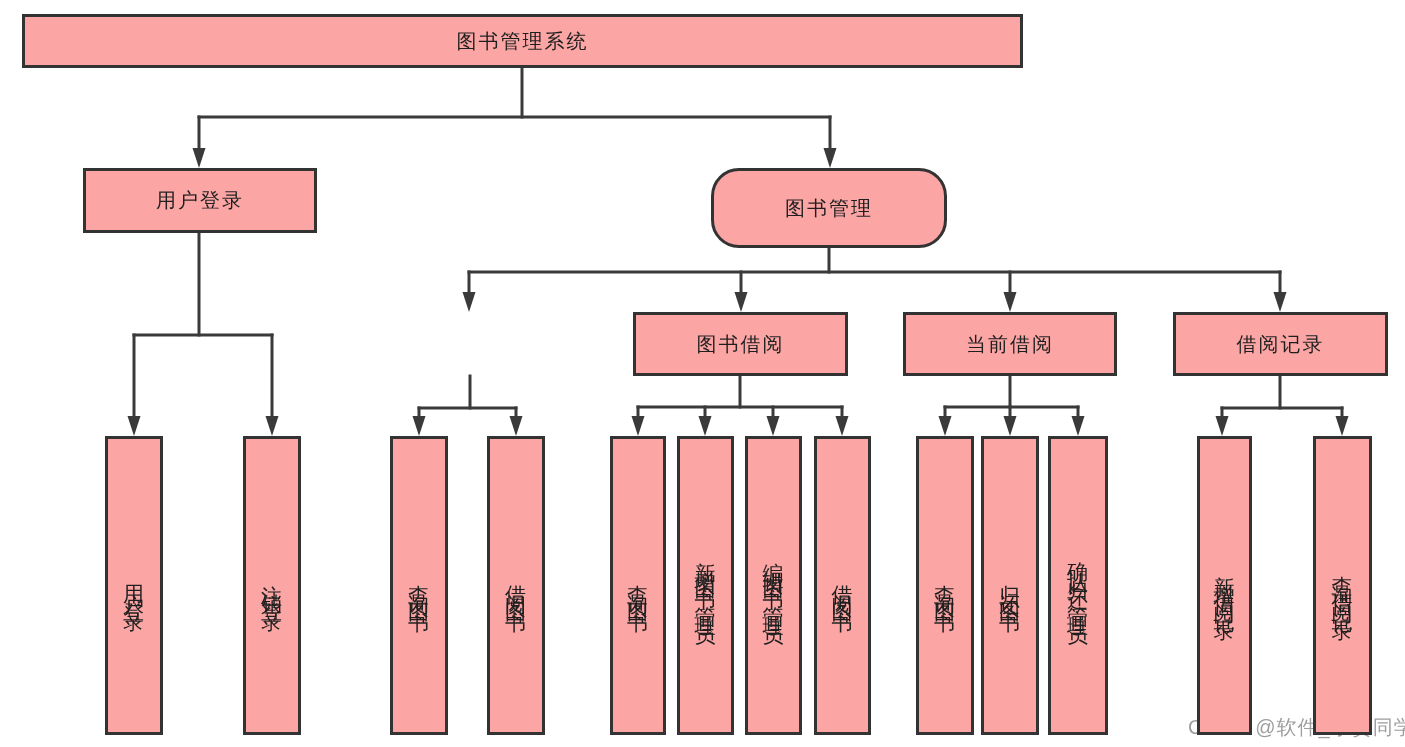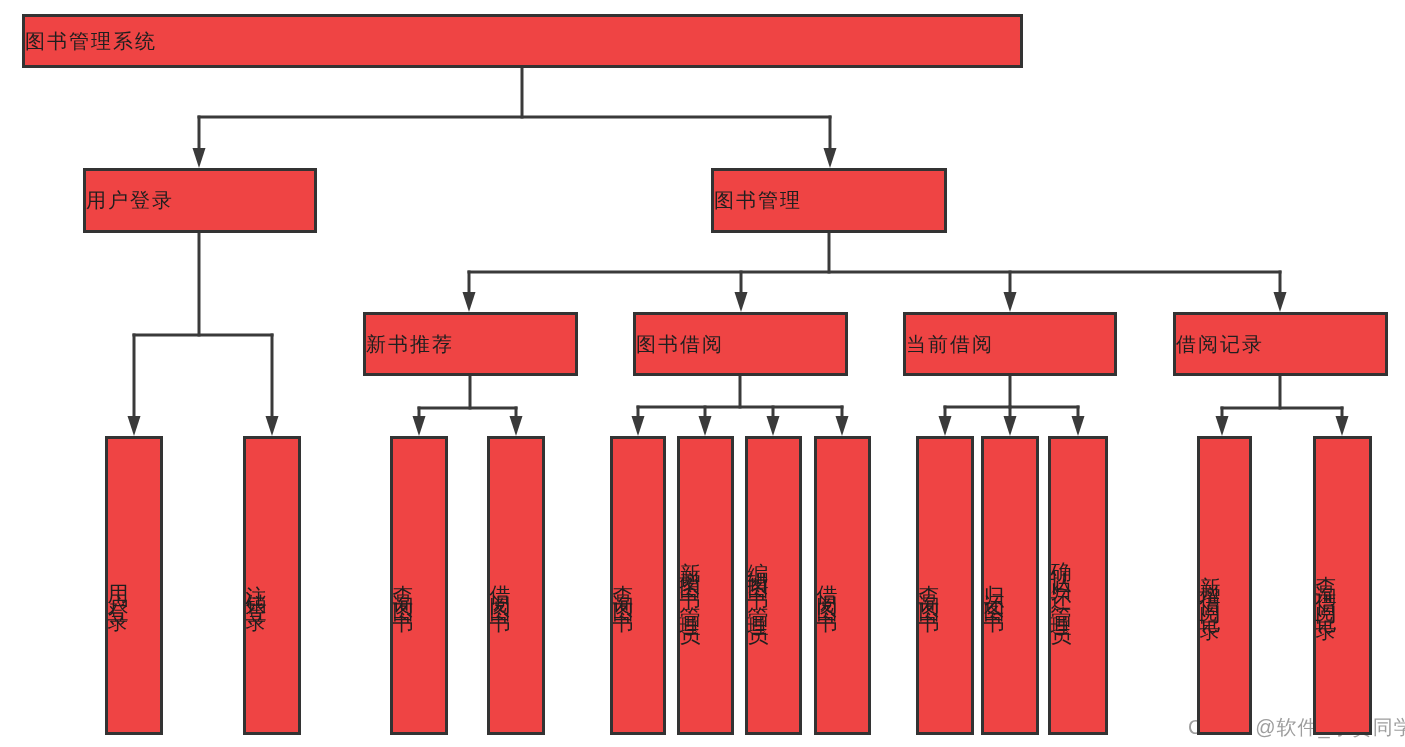--- a/index.html
+++ b/index.html
@@ -8,24 +8,24 @@
     width:1405px;height:747px;
     background:#ffffff;
     overflow:hidden;
     font-family:"Liberation Sans",sans-serif;
   }
   #connector-layer{position:absolute;left:0;top:0;width:1405px;height:747px;}
   .node{
     position:absolute;
     box-sizing:border-box;
     border:3px solid #333333;
-    background:#ef4444;
+    background:#fca5a5;
     display:flex;
     align-items:center;
-    justify-content:flex-start;
+    justify-content:center;
     color:#1f1f1f;
   }
   .node.h span{
     font-size:20px;
     letter-spacing:2px;
     white-space:nowrap;
   }
   .node.v span{
     writing-mode:vertical-rl;
     font-size:21px;
@@ -103,25 +103,22 @@
       <polygon points="1335.5,416 1348.5,416 1342,436" fill="#3a3a3a"></polygon>
     </svg>
 
   <div class="watermark">CSDN @软件_小贺同学</div>
 <div class="node h" style="left: 22px; top: 14px; width: 1001px; height: 54px;">
       <span>图书管理系统</span>
     </div>
     <div class="node h" style="left: 83px; top: 168px; width: 234px; height: 65px;">
       <span>用户登录</span>
     </div>
-    <div class="node h" style="left: 711px; top: 168px; width: 236px; height: 65px;">
+    <div class="node h" style="left: 711px; top: 168px; width: 236px; height: 80px; border-radius: 28px;">
       <span>图书管理</span>
-    </div>
-    <div class="node h" style="left: 363px; top: 312px; width: 215px; height: 64px;">
-      <span>新书推荐</span>
     </div>
     <div class="node h" style="left: 903px; top: 312px; width: 214px; height: 64px;">
       <span>当前借阅</span>
     </div>
     <div class="node h" style="left: 633px; top: 312px; width: 215px; height: 64px;">
       <span>图书借阅</span>
     </div>
     <div class="node h" style="left: 1173px; top: 312px; width: 215px; height: 64px;">
       <span>借阅记录</span>
     </div>

